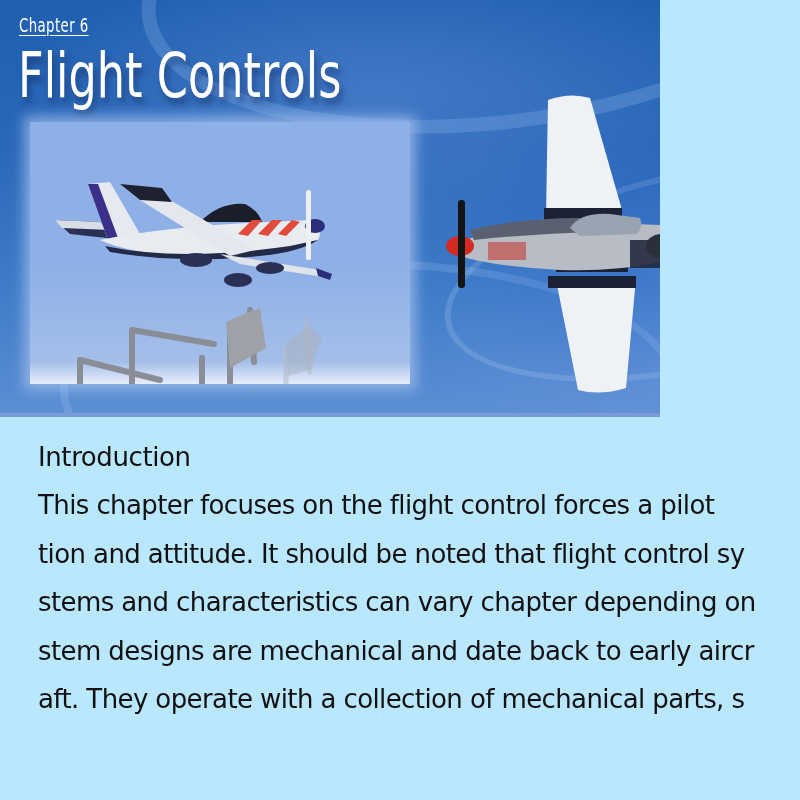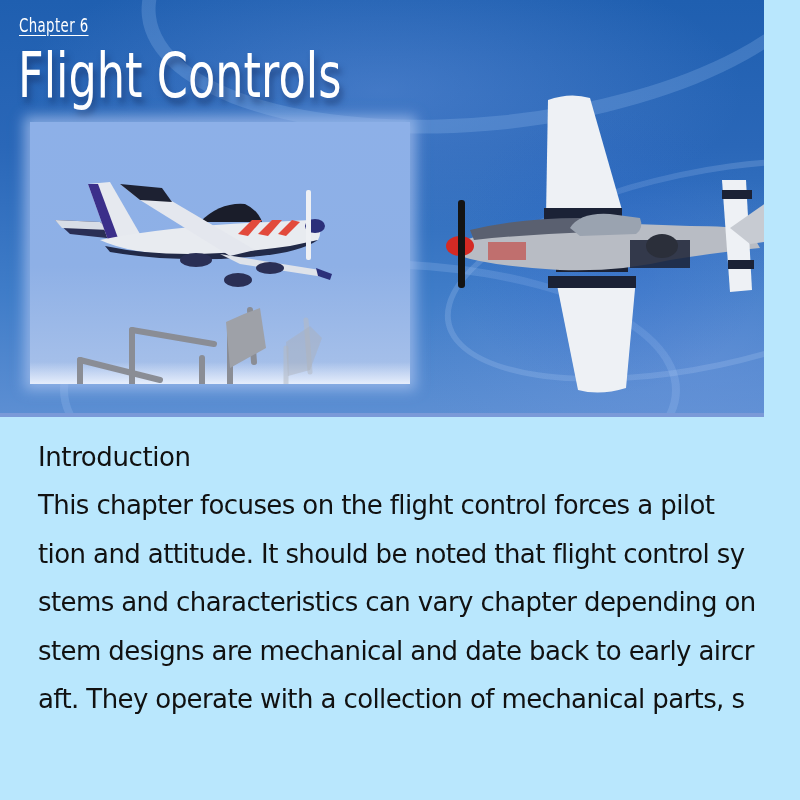--- a/index.html
+++ b/index.html
@@ -1,20 +1,20 @@
 <!DOCTYPE html>
 <html><head>
   <meta charset="utf-8">
   <style>
     * { margin: 0; padding: 0; box-sizing: border-box; }
     html, body { width: 800px; height: 800px; overflow: hidden; }
     body { background: #b9e7fd; font-family: "DejaVu Sans", sans-serif; position: relative; }
 
     .hero {
-      position: absolute; left: 0; top: 0; width: 764px; height: 417px; overflow: hidden;
+      position: absolute; left: 0; top: 0; width: 660px; height: 417px; overflow: hidden;
       background:
         radial-gradient(ellipse 520px 200px at 380px 90px, rgba(120,160,230,0.35), rgba(0,0,0,0) 70%),
         radial-gradient(ellipse 400px 260px at 700px 360px, rgba(110,150,220,0.45), rgba(0,0,0,0) 70%),
         linear-gradient(180deg, #1f5fb0 0%, #2a67b8 35%, #3f7cc8 70%, #5d8fd3 100%);
     }
     .hero-bottom-edge { position: absolute; left: 0; top: 413px; width: 800px; height: 4px; background: #7b9ad8; }
 
     .swoosh { position: absolute; border-radius: 50%; border: 10px solid rgba(150,190,240,0.25); }
     .sw1 { left: 140px; top: -170px; width: 700px; height: 300px; border-width: 14px; transform: rotate(-6deg); }
     .sw2 { left: 60px; top: 260px; width: 620px; height: 260px; border-width: 8px; border-color: rgba(170,200,245,0.22); }

